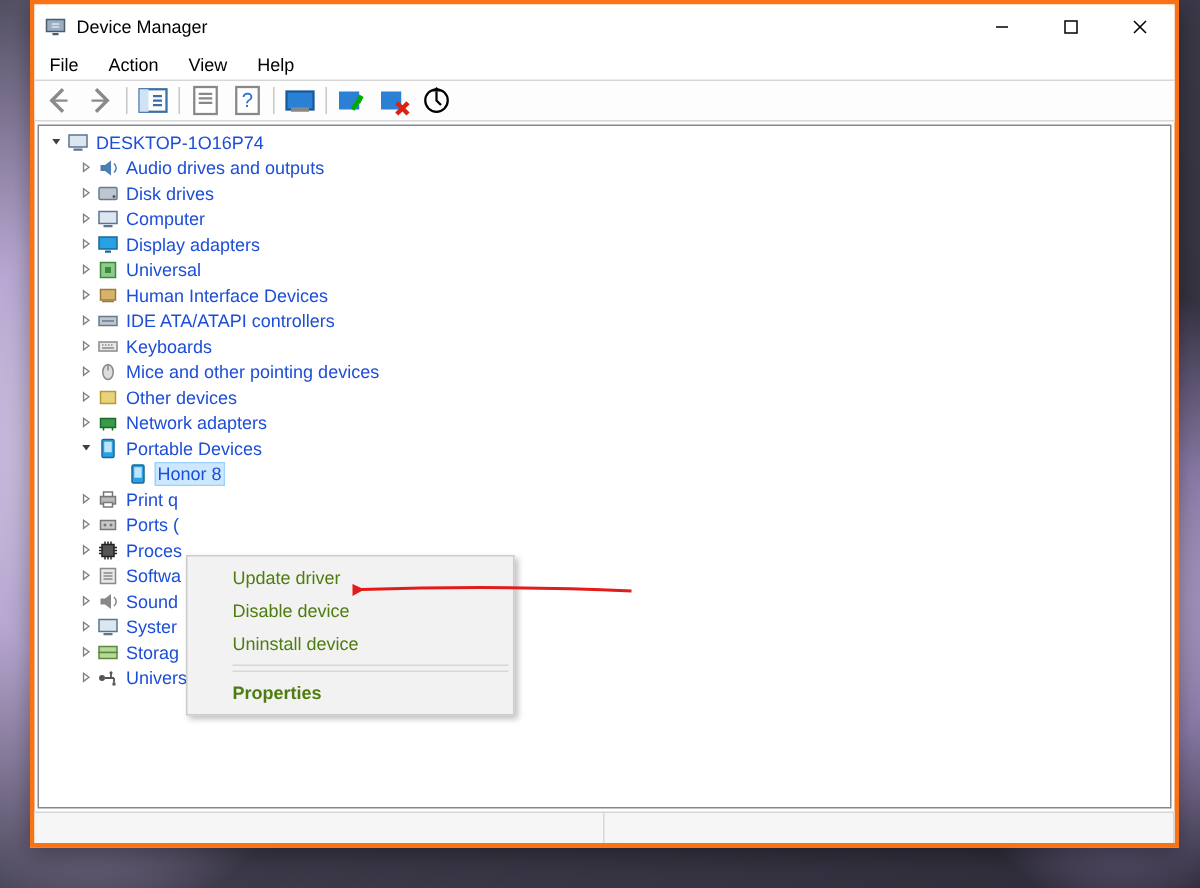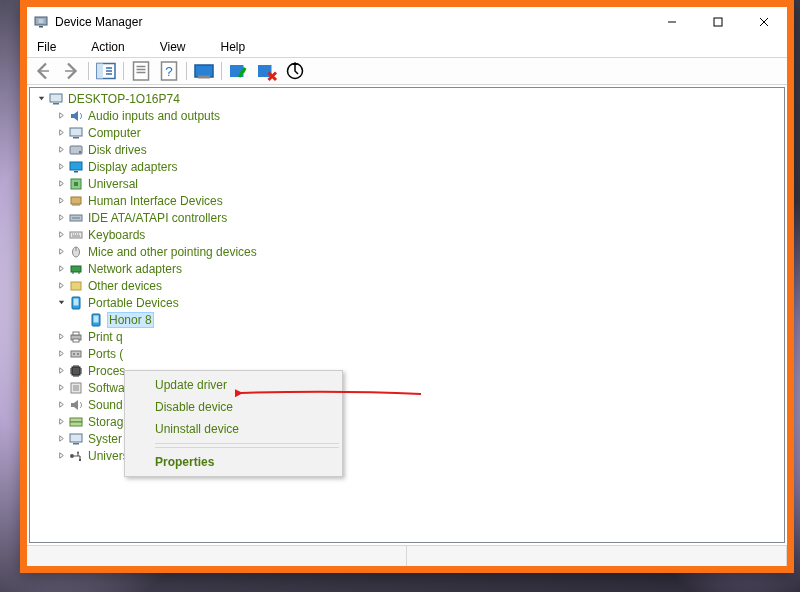--- a/index.html
+++ b/index.html
@@ -22,21 +22,21 @@
       radial-gradient(ellipse 200px 300px at 750px 400px, #c1b6d6 0%, #8e7fad 35%, transparent 70%),
       linear-gradient(135deg,#4c4a5b 0%, #2f2c3a 100%);
   }
   .window {
     position: absolute;
     left: 20px;
     top: 0;
     width: 760px;
     height: 559px;
     background: #ffffff;
-    border: 7px solid #f97316;
+    border: 3px solid #f97316;
     box-shadow: 0 4px 16px rgba(0,0,0,.4);
     display: flex;
     flex-direction: column;
   }
   
   .titlebar {
     height: 30px;
     display: flex;
     align-items: center;
     background: #ffffff;
@@ -57,21 +57,21 @@
     display:flex; align-items:center; justify-content:center;
     color:#000;
   }
   .winbtn svg { width:10px; height:10px; }
   
   .menubar {
     height:20px;
     display:flex;
     align-items:center;
     padding: 0 2px;
-    gap:19px;
+    gap:4px;
     background:#ffffff;
   }
   .menubar .menuitem {
     padding: 2px 8px;
     color:#000;
   }
   
   .toolbar {
     height:26px;
     display:flex;
@@ -117,21 +117,21 @@
     display:flex;align-items:center;justify-content:center;
     flex-shrink:0;
   }
   .node .tw svg { width:9px; height:9px; }
   .node .ico {
     width:16px; height:16px; flex-shrink:0;
     display:flex;align-items:center;justify-content:center;
     margin-right:4px;
   }
   .node .lbl {
-    color:#4d7c0f;
+    color:#1d4ed8;
   }
   .node.depth0 { padding-left:2px; }
   .node.depth1 { padding-left:22px; }
   .node.depth2 { padding-left:42px; }
   .node.selected .lbl {
     background:#cce8ff;
     outline:1px solid #99d1ff;
     padding:0 1px;
   }
   
@@ -303,21 +303,34 @@
           <span class="tw">
             <svg viewBox="0 0 10 10">
               <path d="M3 2l4 3-4 3z" fill="none" stroke="#808080" stroke-width="1"></path>
             </svg>
           </span>
           <span class="ico">
             <svg width="16" height="16" viewBox="0 0 16 16">
               <use href="#ic-audio"></use>
             </svg>
           </span>
-          <span class="lbl">Audio inputs and outputs</span>
+          <span class="lbl">Audio drives and outputs</span>
+        </div>
+        <div class="node depth1">
+          <span class="tw">
+            <svg viewBox="0 0 10 10">
+              <path d="M3 2l4 3-4 3z" fill="none" stroke="#808080" stroke-width="1"></path>
+            </svg>
+          </span>
+          <span class="ico">
+            <svg width="16" height="16" viewBox="0 0 16 16">
+              <use href="#ic-disk"></use>
+            </svg>
+          </span>
+          <span class="lbl">Disk drives</span>
         </div>
         <div class="node depth1">
           <span class="tw">
             <svg viewBox="0 0 10 10">
               <path d="M3 2l4 3-4 3z" fill="none" stroke="#808080" stroke-width="1"></path>
             </svg>
           </span>
           <span class="ico">
             <svg width="16" height="16" viewBox="0 0 16 16">
               <use href="#ic-computer"></use>
@@ -326,33 +339,20 @@
           <span class="lbl">Computer</span>
         </div>
         <div class="node depth1">
           <span class="tw">
             <svg viewBox="0 0 10 10">
               <path d="M3 2l4 3-4 3z" fill="none" stroke="#808080" stroke-width="1"></path>
             </svg>
           </span>
           <span class="ico">
             <svg width="16" height="16" viewBox="0 0 16 16">
-              <use href="#ic-disk"></use>
-            </svg>
-          </span>
-          <span class="lbl">Disk drives</span>
-        </div>
-        <div class="node depth1">
-          <span class="tw">
-            <svg viewBox="0 0 10 10">
-              <path d="M3 2l4 3-4 3z" fill="none" stroke="#808080" stroke-width="1"></path>
-            </svg>
-          </span>
-          <span class="ico">
-            <svg width="16" height="16" viewBox="0 0 16 16">
               <use href="#ic-display"></use>
             </svg>
           </span>
           <span class="lbl">Display adapters</span>
         </div>
         <div class="node depth1">
           <span class="tw">
             <svg viewBox="0 0 10 10">
               <path d="M3 2l4 3-4 3z" fill="none" stroke="#808080" stroke-width="1"></path>
             </svg>
@@ -417,37 +417,37 @@
           <span class="lbl">Mice and other pointing devices</span>
         </div>
         <div class="node depth1">
           <span class="tw">
             <svg viewBox="0 0 10 10">
               <path d="M3 2l4 3-4 3z" fill="none" stroke="#808080" stroke-width="1"></path>
             </svg>
           </span>
           <span class="ico">
             <svg width="16" height="16" viewBox="0 0 16 16">
+              <use href="#ic-other"></use>
+            </svg>
+          </span>
+          <span class="lbl">Other devices</span>
+        </div>
+        <div class="node depth1">
+          <span class="tw">
+            <svg viewBox="0 0 10 10">
+              <path d="M3 2l4 3-4 3z" fill="none" stroke="#808080" stroke-width="1"></path>
+            </svg>
+          </span>
+          <span class="ico">
+            <svg width="16" height="16" viewBox="0 0 16 16">
               <use href="#ic-network"></use>
             </svg>
           </span>
           <span class="lbl">Network adapters</span>
-        </div>
-        <div class="node depth1">
-          <span class="tw">
-            <svg viewBox="0 0 10 10">
-              <path d="M3 2l4 3-4 3z" fill="none" stroke="#808080" stroke-width="1"></path>
-            </svg>
-          </span>
-          <span class="ico">
-            <svg width="16" height="16" viewBox="0 0 16 16">
-              <use href="#ic-other"></use>
-            </svg>
-          </span>
-          <span class="lbl">Other devices</span>
         </div>
         <div class="node depth1">
           <span class="tw">
             <svg viewBox="0 0 10 10">
               <path d="M2 3l3 4 3-4z" fill="#404040"></path>
             </svg>
           </span>
           <span class="ico">
             <svg width="16" height="16" viewBox="0 0 16 16">
               <use href="#ic-portable"></use>
@@ -530,37 +530,37 @@
           <span class="lbl">Sound</span>
         </div>
         <div class="node depth1">
           <span class="tw">
             <svg viewBox="0 0 10 10">
               <path d="M3 2l4 3-4 3z" fill="none" stroke="#808080" stroke-width="1"></path>
             </svg>
           </span>
           <span class="ico">
             <svg width="16" height="16" viewBox="0 0 16 16">
+              <use href="#ic-system"></use>
+            </svg>
+          </span>
+          <span class="lbl">Syster</span>
+        </div>
+        <div class="node depth1">
+          <span class="tw">
+            <svg viewBox="0 0 10 10">
+              <path d="M3 2l4 3-4 3z" fill="none" stroke="#808080" stroke-width="1"></path>
+            </svg>
+          </span>
+          <span class="ico">
+            <svg width="16" height="16" viewBox="0 0 16 16">
               <use href="#ic-storage"></use>
             </svg>
           </span>
           <span class="lbl">Storag</span>
-        </div>
-        <div class="node depth1">
-          <span class="tw">
-            <svg viewBox="0 0 10 10">
-              <path d="M3 2l4 3-4 3z" fill="none" stroke="#808080" stroke-width="1"></path>
-            </svg>
-          </span>
-          <span class="ico">
-            <svg width="16" height="16" viewBox="0 0 16 16">
-              <use href="#ic-system"></use>
-            </svg>
-          </span>
-          <span class="lbl">Syster</span>
         </div>
         <div class="node depth1">
           <span class="tw">
             <svg viewBox="0 0 10 10">
               <path d="M3 2l4 3-4 3z" fill="none" stroke="#808080" stroke-width="1"></path>
             </svg>
           </span>
           <span class="ico">
             <svg width="16" height="16" viewBox="0 0 16 16">
               <use href="#ic-usb"></use>

